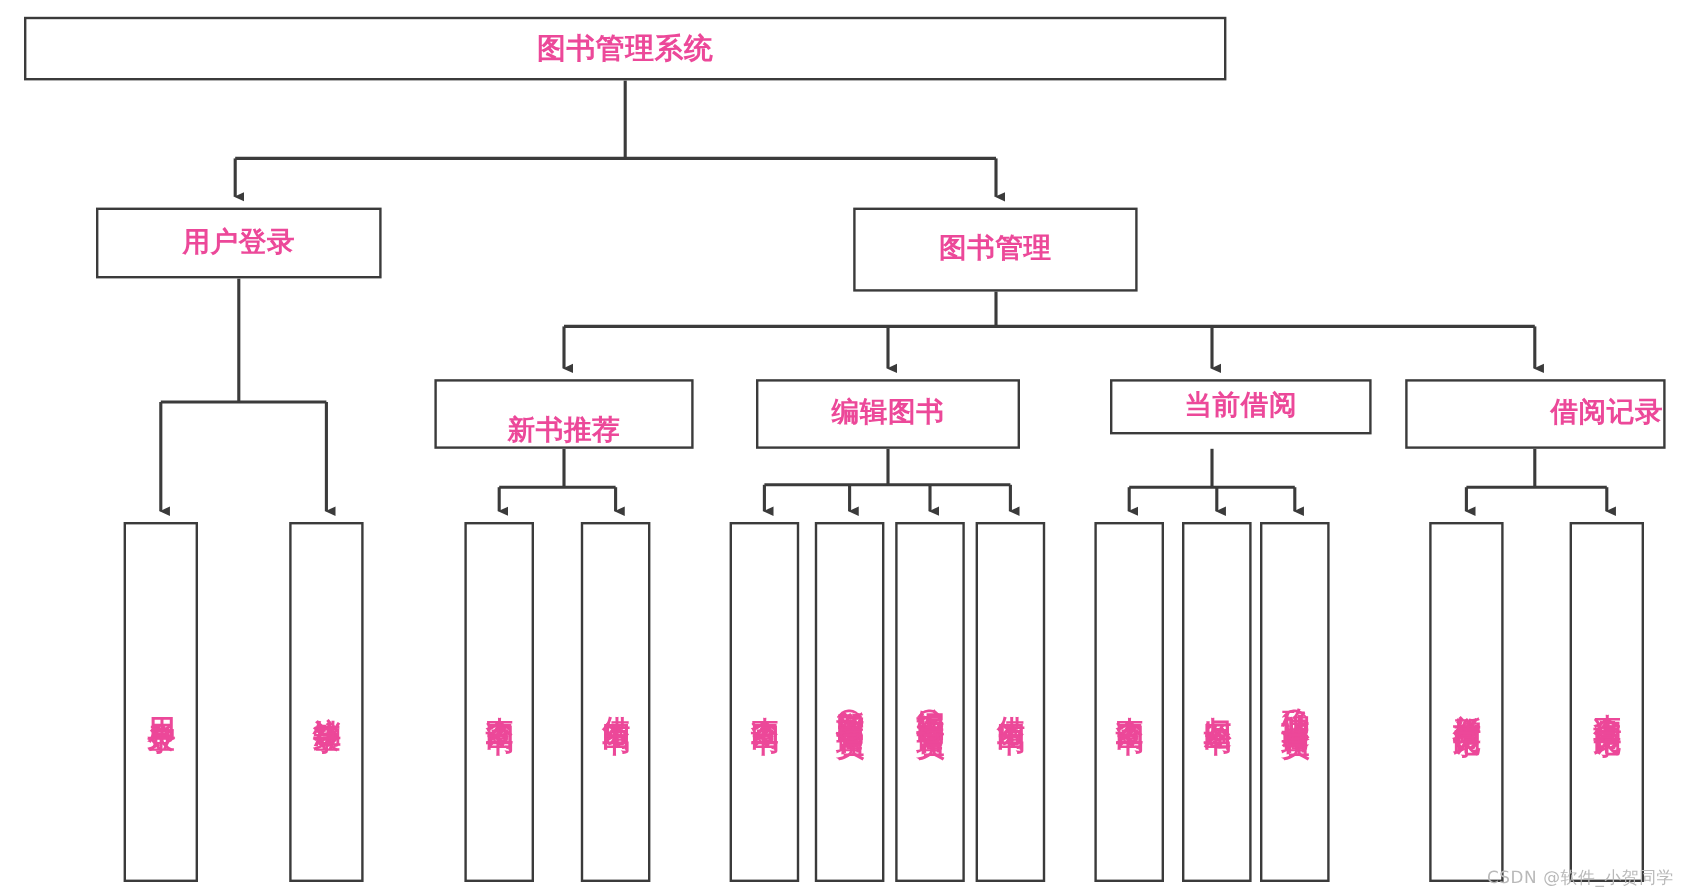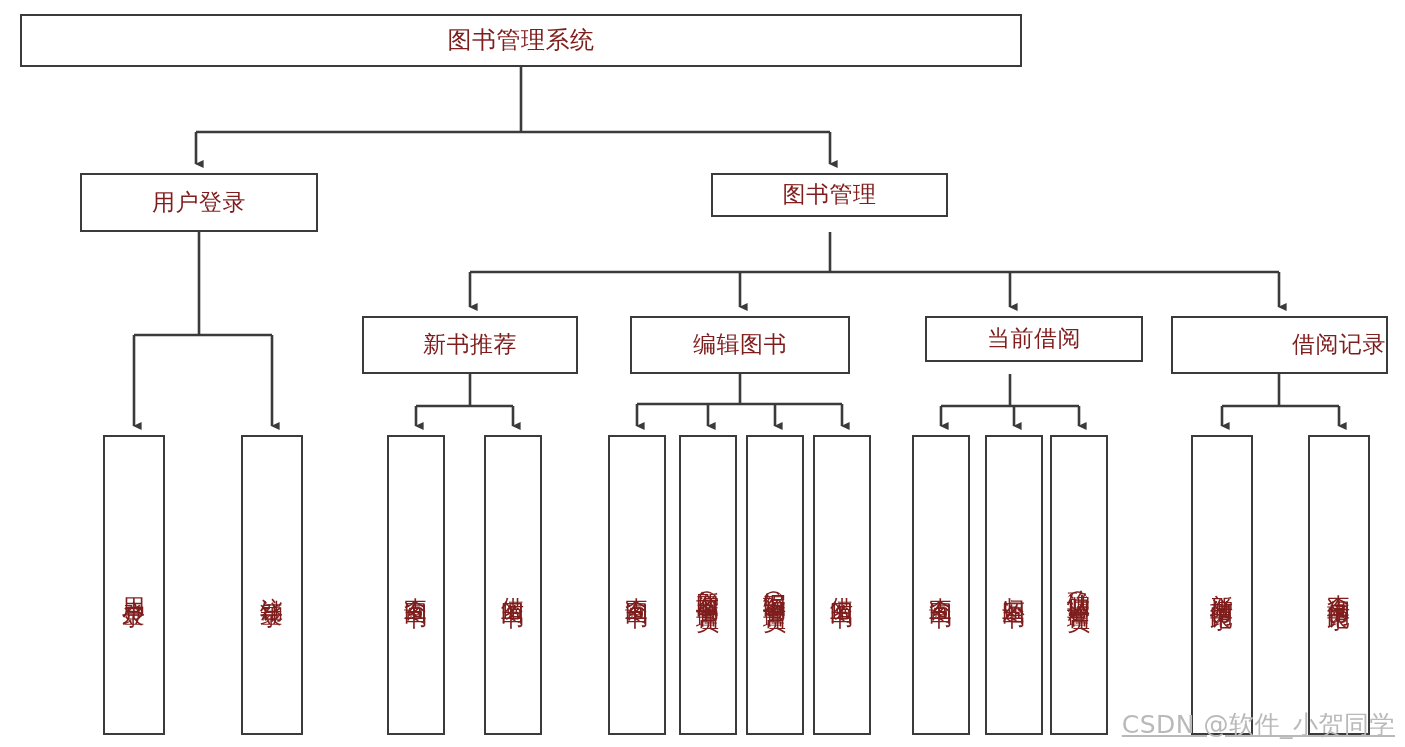--- a/index.html
+++ b/index.html
@@ -25,21 +25,22 @@
     height: 747px;
   }
   .node {
     position: absolute;
     box-sizing: border-box;
     background: #ffffff;
     border: 2.5px solid #3b3b3b;
     display: flex;
     align-items: center;
     justify-content: center;
-    color: #7f1d1d;
+    color: #ec4899;
+    font-weight: bold;
   }
   .node-h {
     font-size: 23px;
     letter-spacing: 0.5px;
     line-height: 1.1;
     white-space: nowrap;
   }
   .node-root .node-h { font-size: 24px; }
   .node-v {
     writing-mode: vertical-rl;
@@ -50,26 +51,25 @@
     text-align: center;
   }
   .leaf {
     align-items: center;
     justify-content: center;
   }
   .watermark {
     position: absolute;
     right: 10px;
     bottom: 6px;
-    font-size: 25px;
+    font-size: 14px;
     color: #b9b9b9;
     letter-spacing: 0.5px;
     white-space: nowrap;
     pointer-events: none;
-    text-decoration: underline;
   }
 </style>
 </head>
 <body>
 
 <div id="canvas">
 
   <svg id="wires" viewBox="0 0 1405 747" xmlns="http://www.w3.org/2000/svg">
     <defs>
       <marker id="arrowhead" markerWidth="9" markerHeight="9" refX="4.2" refY="7.6" orient="auto" markerUnits="userSpaceOnUse">
@@ -124,25 +124,25 @@
     </g>
   </svg>
 
   <div class="node node-root" style="left:20px; top:14px; width:1002px; height:53px;">
     <span class="node-h">图书管理系统</span>
   </div>
 
   <div class="node" style="left:80px; top:173px; width:238px; height:59px;">
     <span class="node-h">用户登录</span>
   </div>
-  <div class="node" style="left:711px; top:173px; width:237px; height:44px;">
+  <div class="node" style="left:711px; top:173px; width:237px; height:70px;">
     <span class="node-h">图书管理</span>
   </div>
 
-  <div class="node" style="left:362px; top:316px; width:216px; height:58px;">
+  <div class="node" style="left:362px; top:316px; width:216px; height:58px;align-items:flex-end;">
     <span class="node-h">新书推荐</span>
   </div>
   <div class="node" style="left:630px; top:316px; width:220px; height:58px;">
     <span class="node-h">编辑图书</span>
   </div>
   <div class="node" style="left:901px; top:316px; width:218px; height:46px;margin-left:24px;">
     <span class="node-h">当前借阅</span>
   </div>
   <div class="node" style="left:1171px; top:316px; width:217px; height:58px;justify-content:flex-end;">
     <span class="node-h">借阅记录</span>

